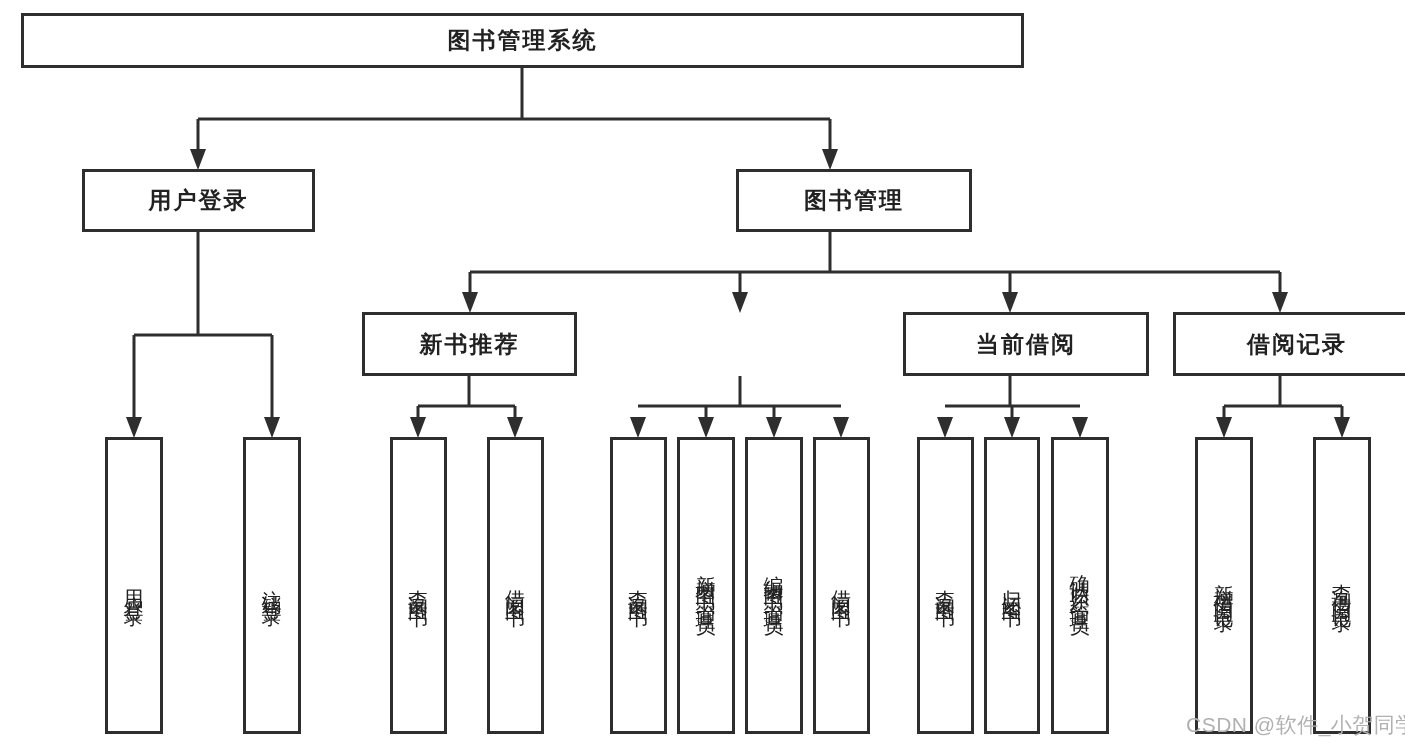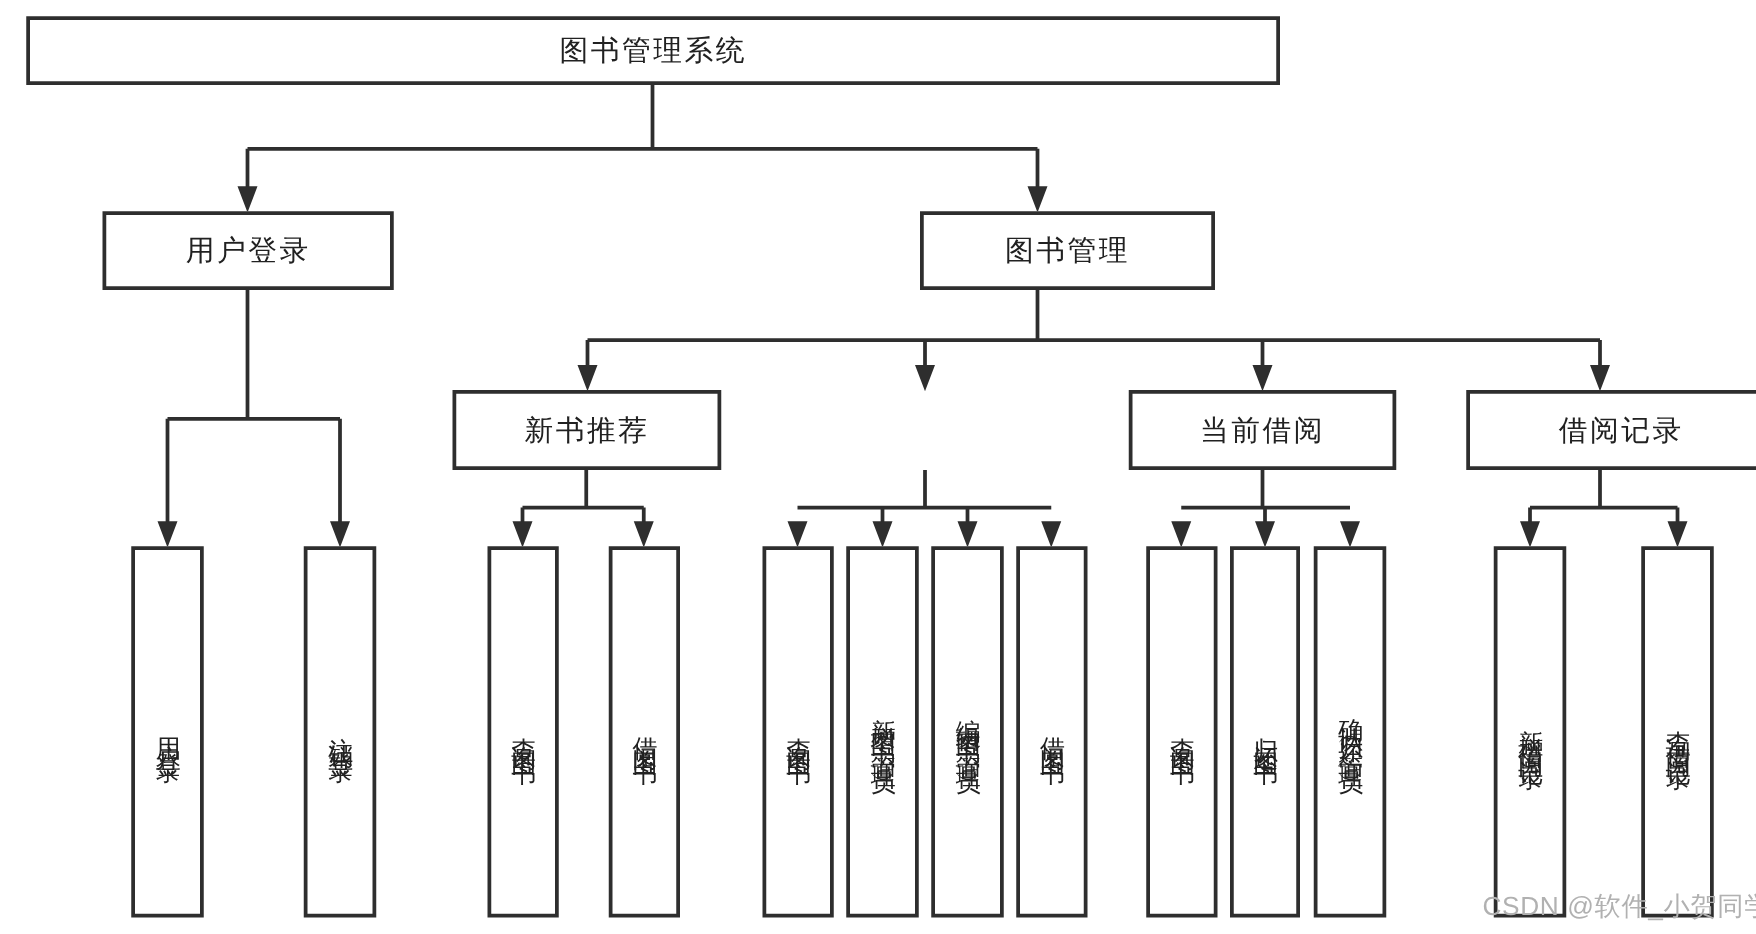--- a/index.html
+++ b/index.html
@@ -5,31 +5,31 @@
   html,body{margin:0;padding:0;background:#fff;}
   .canvas{
     position:relative;width:1405px;height:747px;background:#ffffff;overflow:hidden;
     font-family:"Liberation Sans","DejaVu Sans",sans-serif;color:#212121;
   }
   .connectors{position:absolute;left:0;top:0;}
   .node{
     position:absolute;box-sizing:border-box;border:3px solid #2e2e2e;background:#ffffff;
     display:flex;align-items:center;justify-content:center;
   }
-  .h-node{font-size:23px;letter-spacing:2px;white-space:nowrap;}
+  .h-node{font-size:23px;letter-spacing:2px;white-space:nowrap;font-weight:bold;}
   .leaf{top:437px;height:297px;}
   .vtext{
     writing-mode:vertical-rl;font-size:20px;letter-spacing:6px;line-height:1;white-space:nowrap;
   }
   .n-root{left:21px;top:13px;width:1003px;height:55px;}
   .n-user{left:82px;top:169px;width:233px;height:63px;}
   .n-bm{left:712px;top:169px;width:236px;height:63px;margin-left:24px;}
   .n-nb{left:362px;top:312px;width:215px;height:64px;}
   .n-bb{left:633px;top:312px;width:214px;height:64px;}
-  .n-cb{left:903px;top:312px;width:214px;height:64px;}
+  .n-cb{left:903px;top:312px;width:246px;height:64px;}
   .n-br{left:1173px;top:312px;width:248px;height:64px;}
   .l-1{left:105px;width:58px;}
   .l-2{left:243px;width:58px;}
   .l-3{left:390px;width:57px;}
   .l-4{left:487px;width:57px;}
   .l-5{left:610px;width:57px;}
   .l-6{left:677px;width:58px;}
   .l-7{left:745px;width:58px;}
   .l-8{left:813px;width:57px;}
   .l-9{left:917px;width:57px;}

